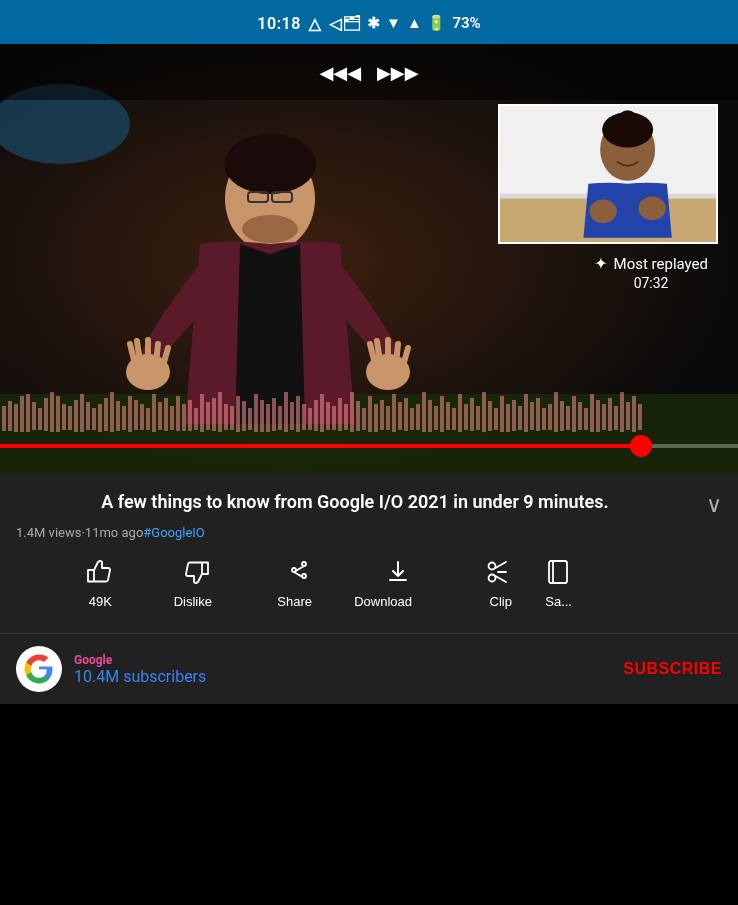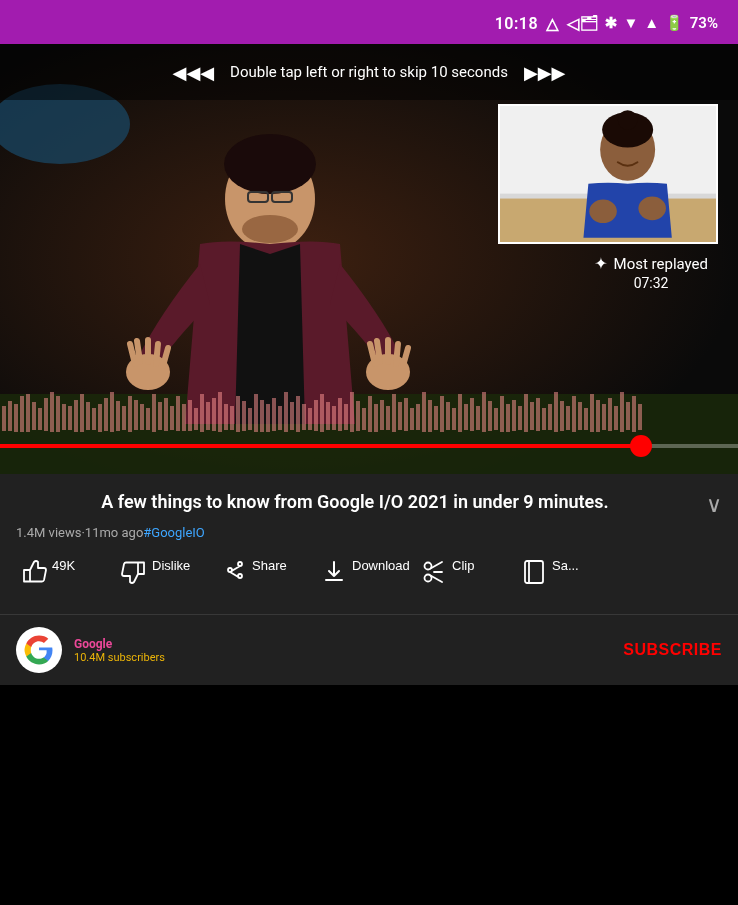--- a/index.html
+++ b/index.html
@@ -9,24 +9,24 @@
       min-height: 905px;
       background: #000;
       font-family: 'Roboto', Arial, sans-serif;
       color: #fff;
       overflow-x: hidden;
     }
 
     
     .status-bar {
       display: flex;
-      justify-content: flex-end;
+      justify-content: center;
       align-items: center;
       padding: 8px 20px 6px 20px;
-      background: #a21caf;
+      background: #0369a1;
       height: 44px;
     }
     .status-left {
       font-size: 16px;
       font-weight: 600;
       letter-spacing: 0.5px;
       display: flex;
       align-items: center;
       gap: 8px;
     }
@@ -200,22 +200,22 @@
       align-items: center;
       gap: 0;
       padding: 10px 0 4px 0;
       overflow-x: auto;
       scrollbar-width: none;
     }
     .actions-row::-webkit-scrollbar { display: none; }
 
     .action-btn {
       display: flex;
-      flex-direction: row;
-      align-items: flex-start;
+      flex-direction: column;
+      align-items: flex-end;
       gap: 4px;
       min-width: 100px;
       padding: 8px 4px;
       background: none;
       border: none;
       color: #fff;
       cursor: pointer;
     }
     .action-btn .icon-area {
       font-size: 24px;
@@ -254,22 +254,22 @@
     }
     .channel-info {
       flex: 1;
     }
     .channel-name {
       font-size: 12px;
       font-weight: 700;
       color: #ec4899;
     }
     .channel-subs {
-      font-size: 11px;
-      color: #eab308;
+      font-size: 16px;
+      color: #3b82f6;
     }
     .subscribe-btn {
       background: none;
       border: none;
       color: #ff0000;
       font-size: 16px;
       font-weight: 700;
       letter-spacing: 0.5px;
       cursor: pointer;
     }
@@ -345,21 +345,20 @@
     <path d="M135 320 L130 300 M140 318 L137 297 M148 318 L148 296 M156 320 L158 300 M163 322 L168 304" stroke="#c8956a" stroke-width="6" stroke-linecap="round"></path>
 
     <ellipse cx="388" cy="328" rx="22" ry="18" fill="#c8956a"></ellipse>
     <path d="M375 320 L370 300 M380 318 L377 297 M388 318 L388 296 M396 320 L398 300 M403 322 L408 304" stroke="#c8956a" stroke-width="6" stroke-linecap="round"></path>
 
     <ellipse cx="270" cy="185" rx="28" ry="14" fill="#6a3a1a" opacity="0.5"></ellipse>
   </svg>
 
   <div class="skip-hint">
     <span class="skip-arrows-left">◀◀◀</span>
-    <span>Double tap left or right to skip 10 seconds</span>
     <span class="skip-arrows-right">▶▶▶</span>
   </div>
 
   <div class="thumbnail-overlay">
     <div class="thumbnail-inner">
 
       <svg width="220" height="140" viewBox="0 0 220 140" xmlns="http://www.w3.org/2000/svg">
         <rect width="220" height="140" fill="#d8d8d8"></rect>
 
         <rect x="0" y="0" width="220" height="90" fill="#f0f0f0"></rect>

